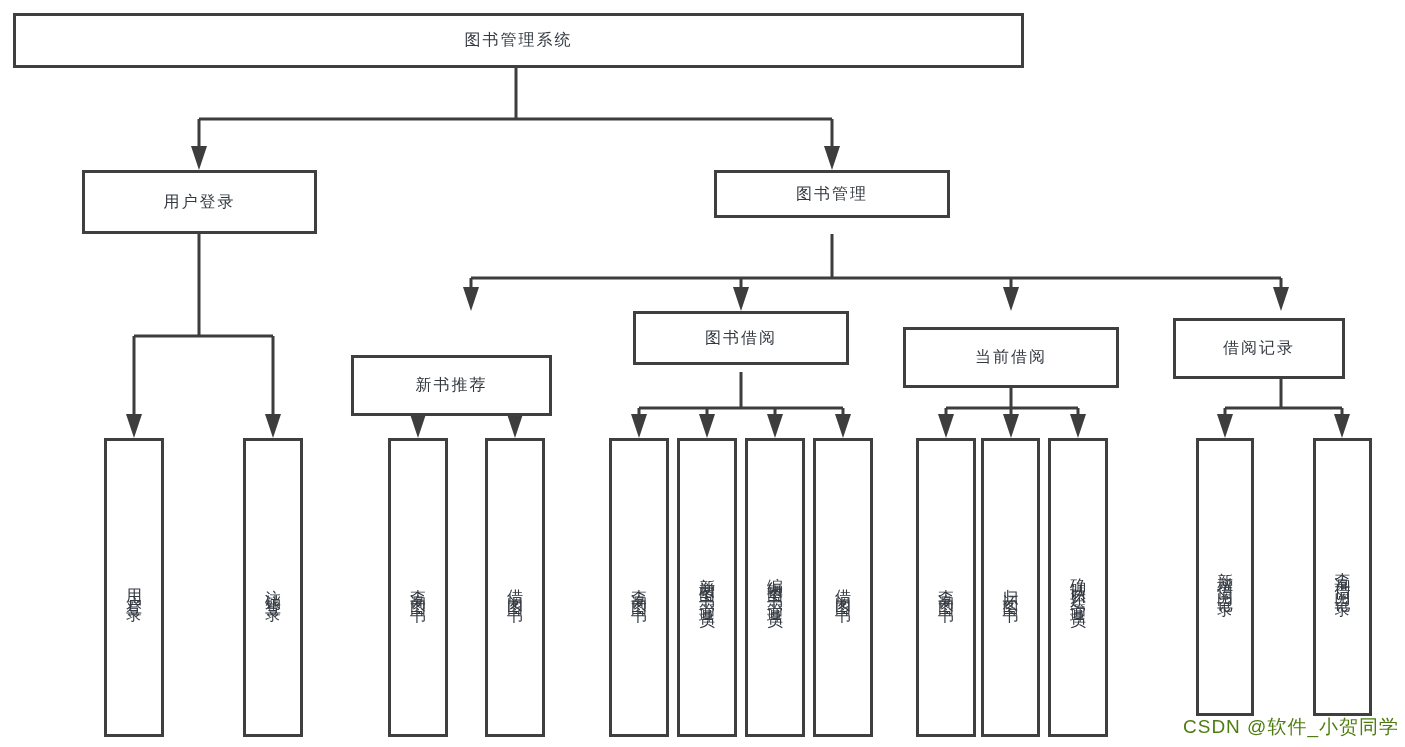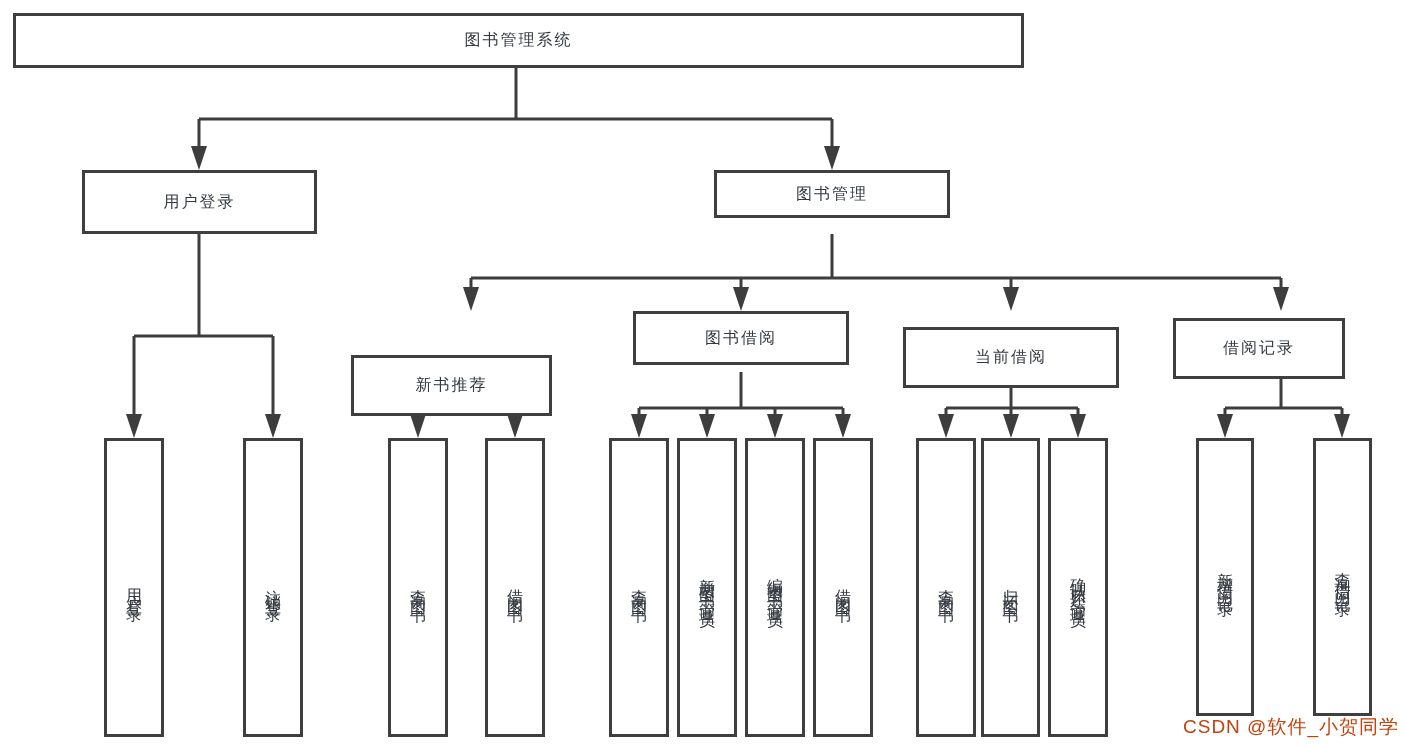--- a/index.html
+++ b/index.html
@@ -50,21 +50,21 @@
     line-height: 1;
   }
   .leaf.long {
     letter-spacing: 5px;
   }
   .watermark {
     position: absolute;
     left: 1183px;
     top: 714px;
     font-size: 19px;
-    color: #c2410c;
+    color: #4d7c0f;
     letter-spacing: 1px;
     white-space: nowrap;
   }
 </style>
 </head>
 <body>
 
 <div class="stage">
 
   <svg class="edges" viewBox="0 0 1405 747" xmlns="http://www.w3.org/2000/svg">

